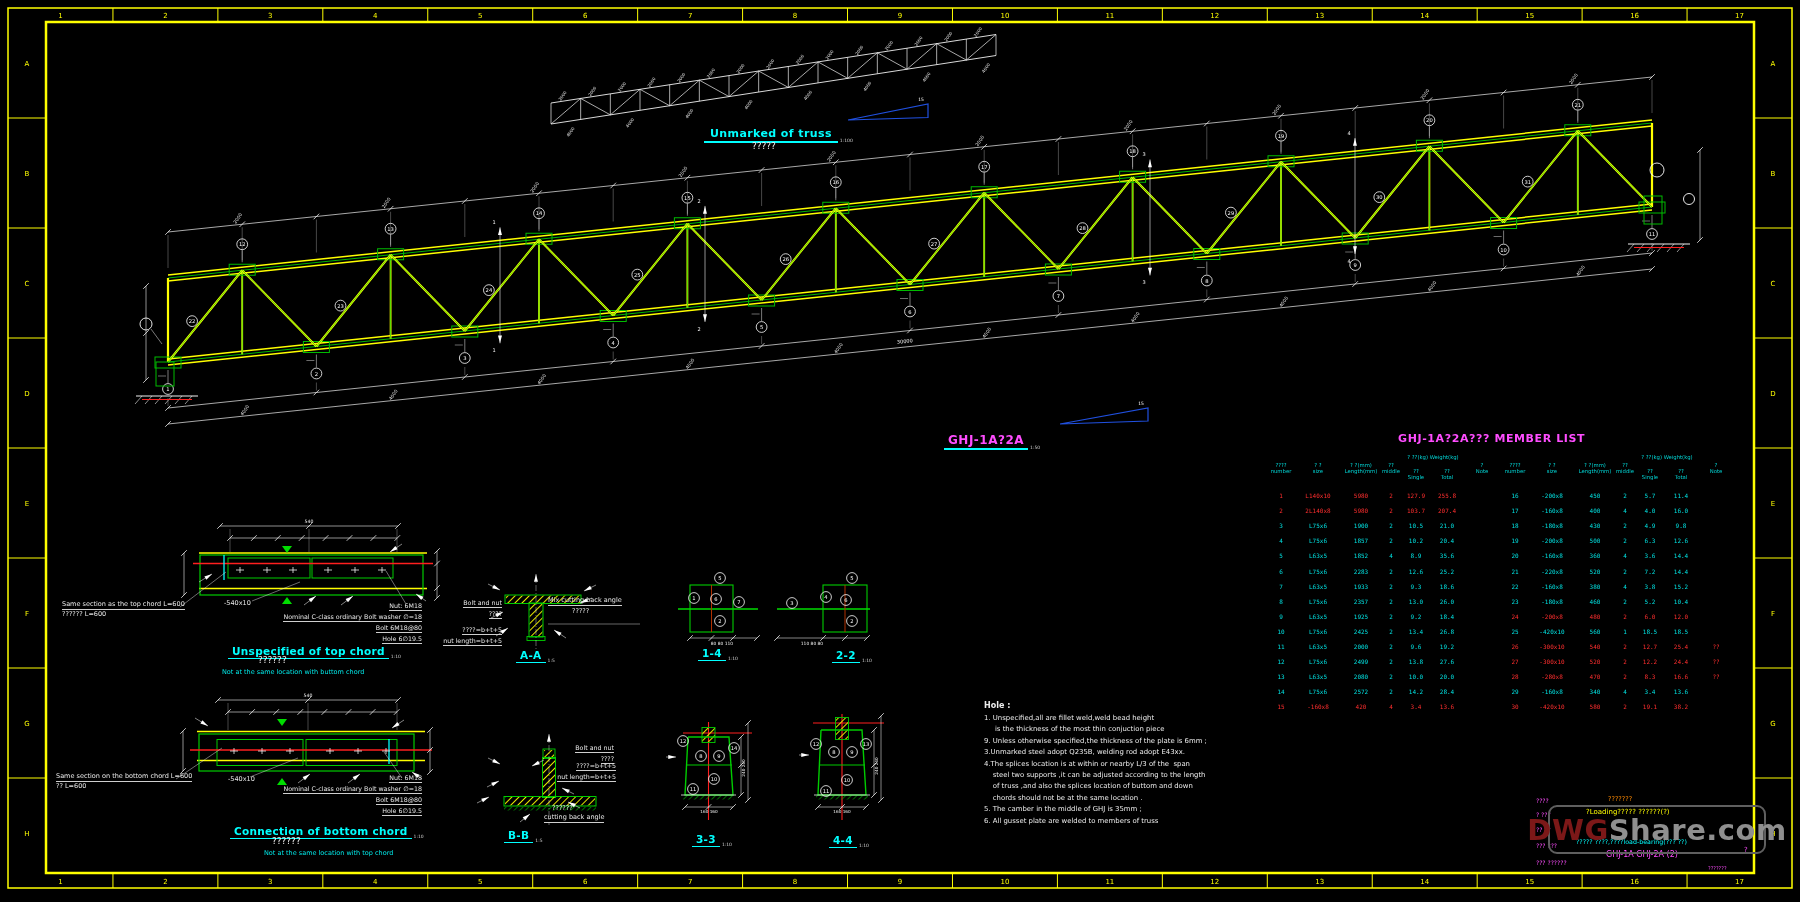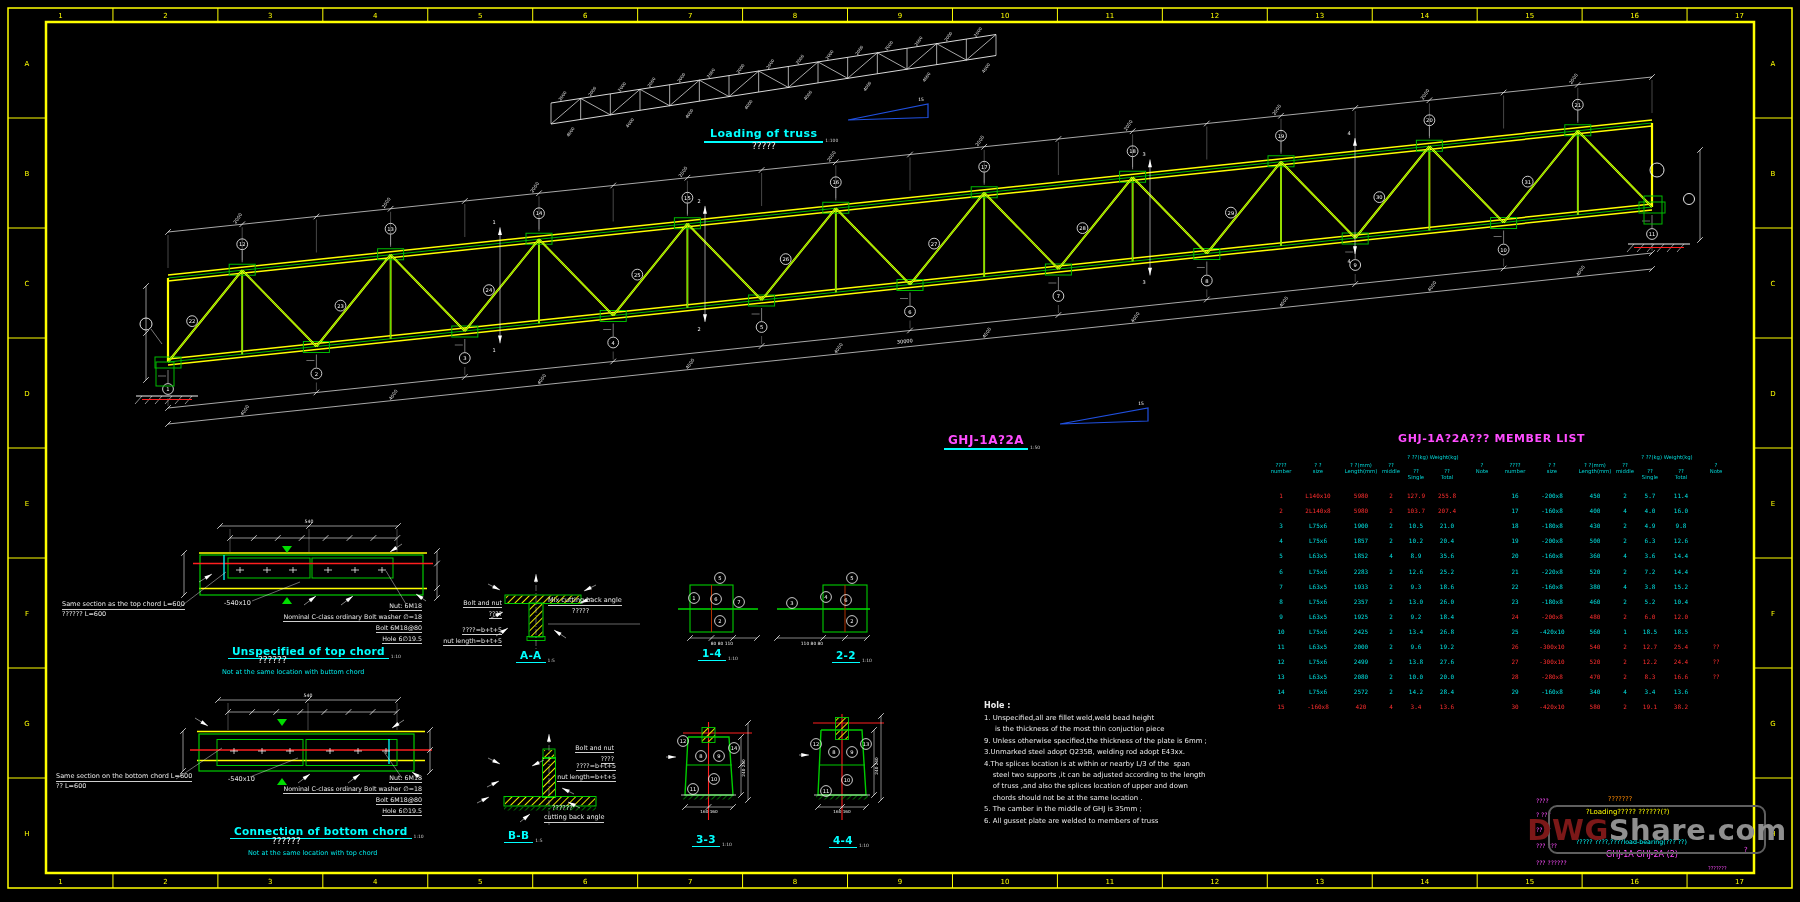--- a/index.html
+++ b/index.html
@@ -797,21 +797,21 @@
         <circle cx="866" cy="744" r="5.4" stroke="#fff" stroke-width="0.8" fill="none"></circle>
         <text x="866" y="746" font-size="5.2" fill="#fff" text-anchor="middle" font-family="DejaVu Sans, sans-serif">13</text>
         <circle cx="847" cy="780" r="5.4" stroke="#fff" stroke-width="0.8" fill="none"></circle>
         <text x="847" y="782" font-size="5.2" fill="#fff" text-anchor="middle" font-family="DejaVu Sans, sans-serif">10</text>
         <circle cx="826" cy="791" r="5.4" stroke="#fff" stroke-width="0.8" fill="none"></circle>
         <text x="826" y="793" font-size="5.2" fill="#fff" text-anchor="middle" font-family="DejaVu Sans, sans-serif">11</text>
       </g>
   </svg>
 
   <div class="abs" style="left:704px;top:122px">
-    <span class="big-title cy">Loading of truss</span><span class="sc">1:100</span>
+    <span class="big-title cy">Unmarked of truss</span><span class="sc">1:100</span>
   </div>
   <div class="abs sub" style="left:752px;top:141px">?????</div>
 
   <div class="abs" style="left:944px;top:429px">
     <span class="mg-title mg">GHJ-1A?2A</span><span class="sc">1:50</span>
   </div>
 
   <div class="abs ml-title" style="left:1398px;top:432px">GHJ-1A?2A??? MEMBER LIST</div>
   <div id="mtables">
       <div class="mtable" style="left: 1268px; top: 452px;">
@@ -1035,21 +1035,21 @@
 
   <div id="notes" class="abs" style="left:984px;top:701px">
     <div class="ntitle">Hole :</div>
     <div id="notes-lines">
         <div class="nl">1. Unspecified,all are fillet weld,weld bead height</div>
         <div class="nl">     is the thickness of the most thin conjuction piece</div>
         <div class="nl">9. Unless otherwise specified,the thickness of the plate is 6mm ;</div>
         <div class="nl">3.Unmarked steel adopt Q235B, welding rod adopt E43xx.</div>
         <div class="nl">4.The splices location is at within or nearby L/3 of the  span</div>
         <div class="nl">    steel two supports ,it can be adjusted according to the length</div>
-        <div class="nl">    of truss ,and also the splices location of upper and down</div>
+        <div class="nl">    of truss ,and also the splices location of buttom and down</div>
         <div class="nl">    chords should not be at the same location .</div>
         <div class="nl">5. The camber in the middle of GHJ is 35mm ;</div>
         <div class="nl">6. All gusset plate are welded to members of truss</div>
       </div>
   </div>
 
   <div class="abs lbl" style="left:62px;top:600px;border-bottom:.8px solid #cfcfcf">Same section as the top chord L=600</div>
   <div class="abs lbl" style="left:62px;top:610px">?????? L=600</div>
   <div class="abs lbl" style="left:224px;top:599px">-540x10</div>
   <div class="abs stack" style="left:270px;top:600px;width:152px">
@@ -1070,21 +1070,21 @@
   <div class="abs stack" style="left:270px;top:772px;width:152px">
     <div class="callout">Nut: 6M18</div>
     <div class="callout">Nominal C-class ordinary Bolt washer ∅=18</div>
     <div class="callout">Bolt 6M18@80</div>
     <div class="callout">Hole 6∅19.5</div>
   </div>
   <div class="abs" style="left:230px;top:820px">
     <span class="dt-title">Connection of bottom chord</span><span class="sc">1:10</span>
   </div>
   <div class="abs sub" style="left:272px;top:836px">??????</div>
-  <div class="abs smallnote" style="left:248px;top:849px">Not at the same location with top chord</div>
+  <div class="abs smallnote" style="left:264px;top:849px">Not at the same location with top chord</div>
 
   <div class="abs stack" style="left:440px;top:597px;width:62px">
     <div class="callout">Bolt and nut</div>
     <div class="callout">????</div>
   </div>
   <div class="abs stack" style="left:426px;top:624px;width:76px">
     <div class="callout">????=b+t+5</div>
     <div class="callout">nut length=b+t+5</div>
   </div>
   <div class="abs lbl" style="left:572px;top:607px">?????</div>

